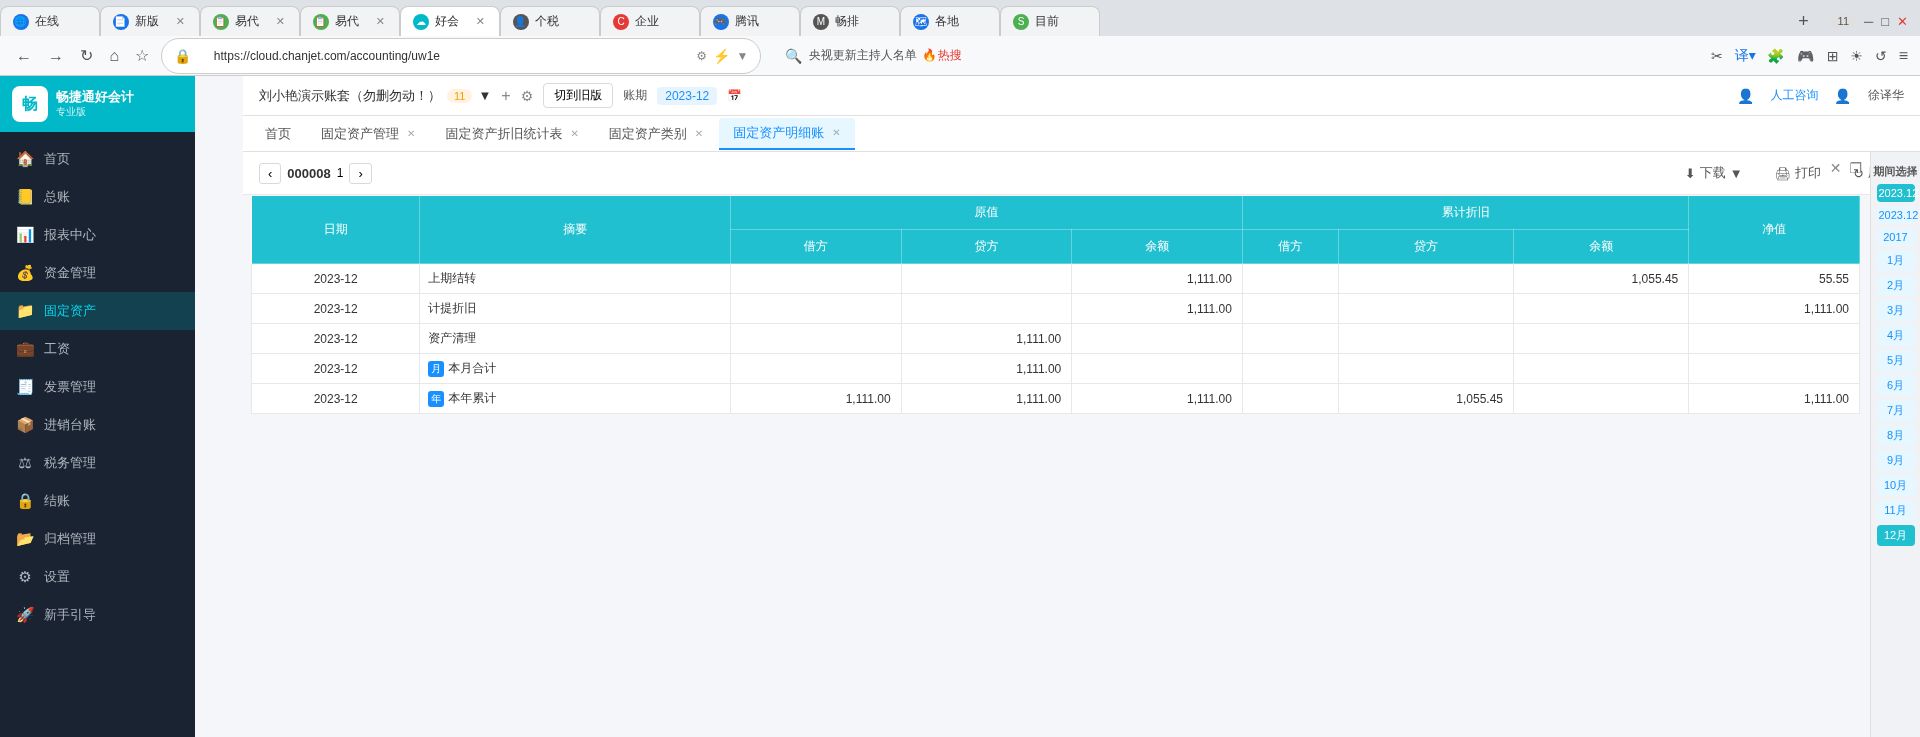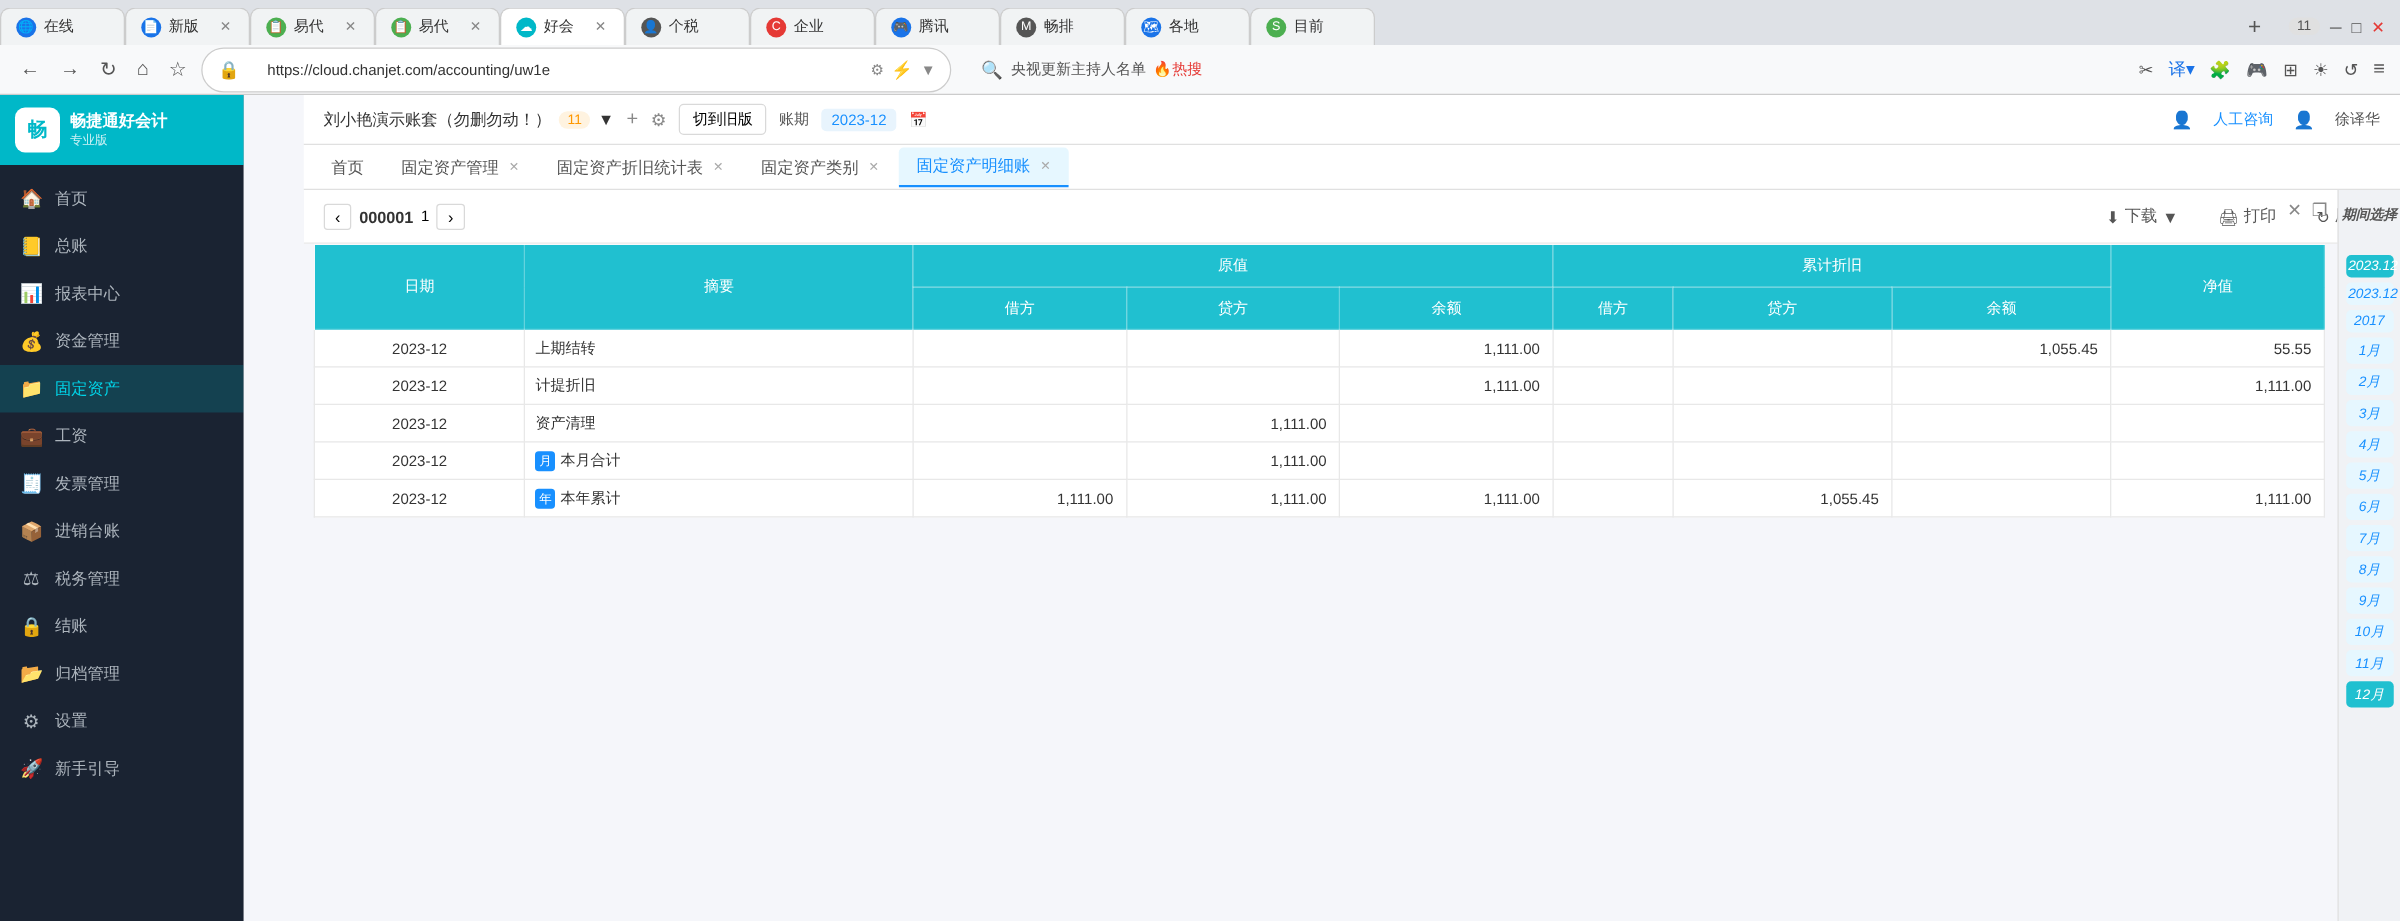--- a/index.html
+++ b/index.html
@@ -64,21 +64,21 @@
     
     .ledger-table { width: 100%; border-collapse: collapse; font-size: 12px; }
     .ledger-table th { background: #20c0d0; color: #fff; text-align: center; padding: 8px 6px; border: 1px solid rgba(255,255,255,0.3); font-weight: normal; }
     .ledger-table td { text-align: right; padding: 6px 10px; border: 1px solid #e8e8e8; color: #333; background: #fff; }
     .ledger-table td.date-col { text-align: center; }
     .ledger-table td.summary-col { text-align: left; padding-left: 8px; }
     .row-tag { display: inline-flex; align-items: center; justify-content: center; width: 16px; height: 16px; background: #1890ff; color: #fff; border-radius: 3px; font-size: 10px; margin-right: 4px; }
     .table-wrapper { padding: 0 8px 8px; }
 
     
-    .right-panel { position: absolute; right: 0; top: 0; width: 50px; background: #f0f2f5; border-left: 1px solid #e0e0e0; display: flex; flex-direction: column; align-items: center; padding: 8px 0; gap: 20px; height: 100%; z-index: 10; font-style: italic; }
+    .right-panel { position: absolute; right: 0; top: 0; width: 50px; background: #f0f2f5; border-left: 1px solid #e0e0e0; display: flex; flex-direction: column; align-items: center; padding: 8px 0; gap: 0; height: 100%; z-index: 10; }
     .right-panel-title { font-size: 11px; color: #555; writing-mode: horizontal-tb; text-align: center; padding: 4px 0; font-weight: bold; }
     .date-badge { width: 38px; background: #e6f7ff; color: #1890ff; border-radius: 4px; text-align: center; padding: 3px 2px; font-size: 11px; cursor: pointer; margin: 1px 0; }
     .date-badge.active { background: #20c0d0; color: #fff; }
 
     
     .window-ctrl { position: absolute; top: 0; right: 50px; display: flex; gap: 8px; padding: 8px; z-index: 10; }
     .win-btn { background: none; border: none; cursor: pointer; color: #888; font-size: 14px; }
   </style>
 </head>
 <body>
@@ -291,21 +291,21 @@
     <div class="content-area">
 
       <div class="window-ctrl">
         <button class="win-btn">✕</button>
         <button class="win-btn">❐</button>
       </div>
 
       <div class="ledger-toolbar">
         <div class="pagination-ctrl">
           <button>‹</button>
-          <span class="ledger-code">000001</span>
+          <span class="ledger-code">000008</span>
           <span>1</span>
           <button>›</button>
         </div>
         <div class="toolbar-actions">
           <button class="action-btn">
             <span>⬇</span>
             <span>下载</span>
             <span>▼</span>
           </button>
           <button class="action-btn">

